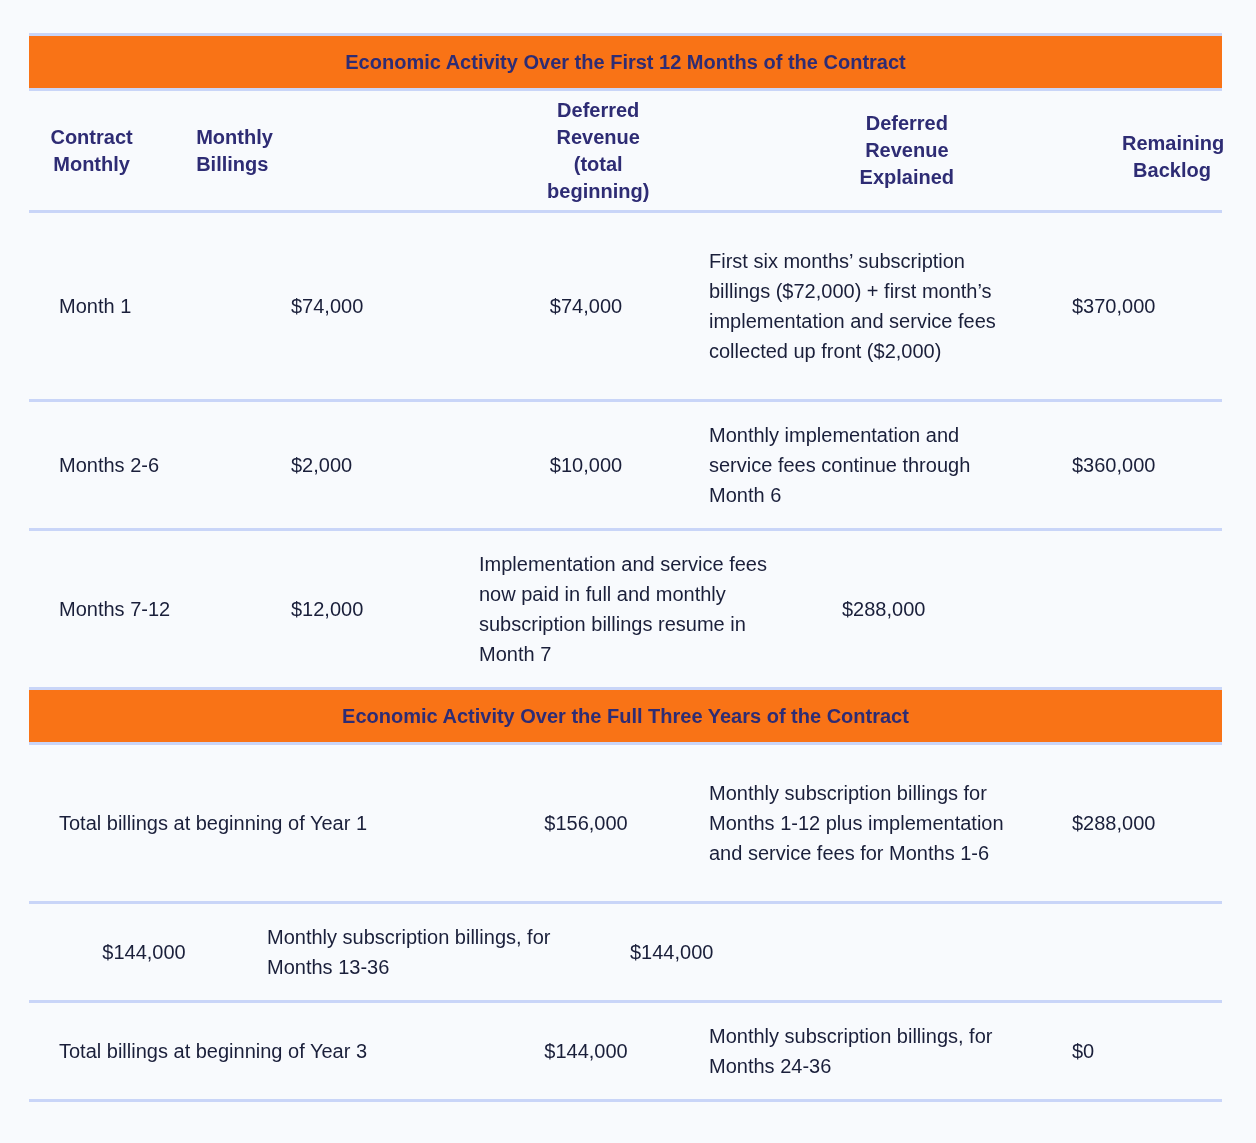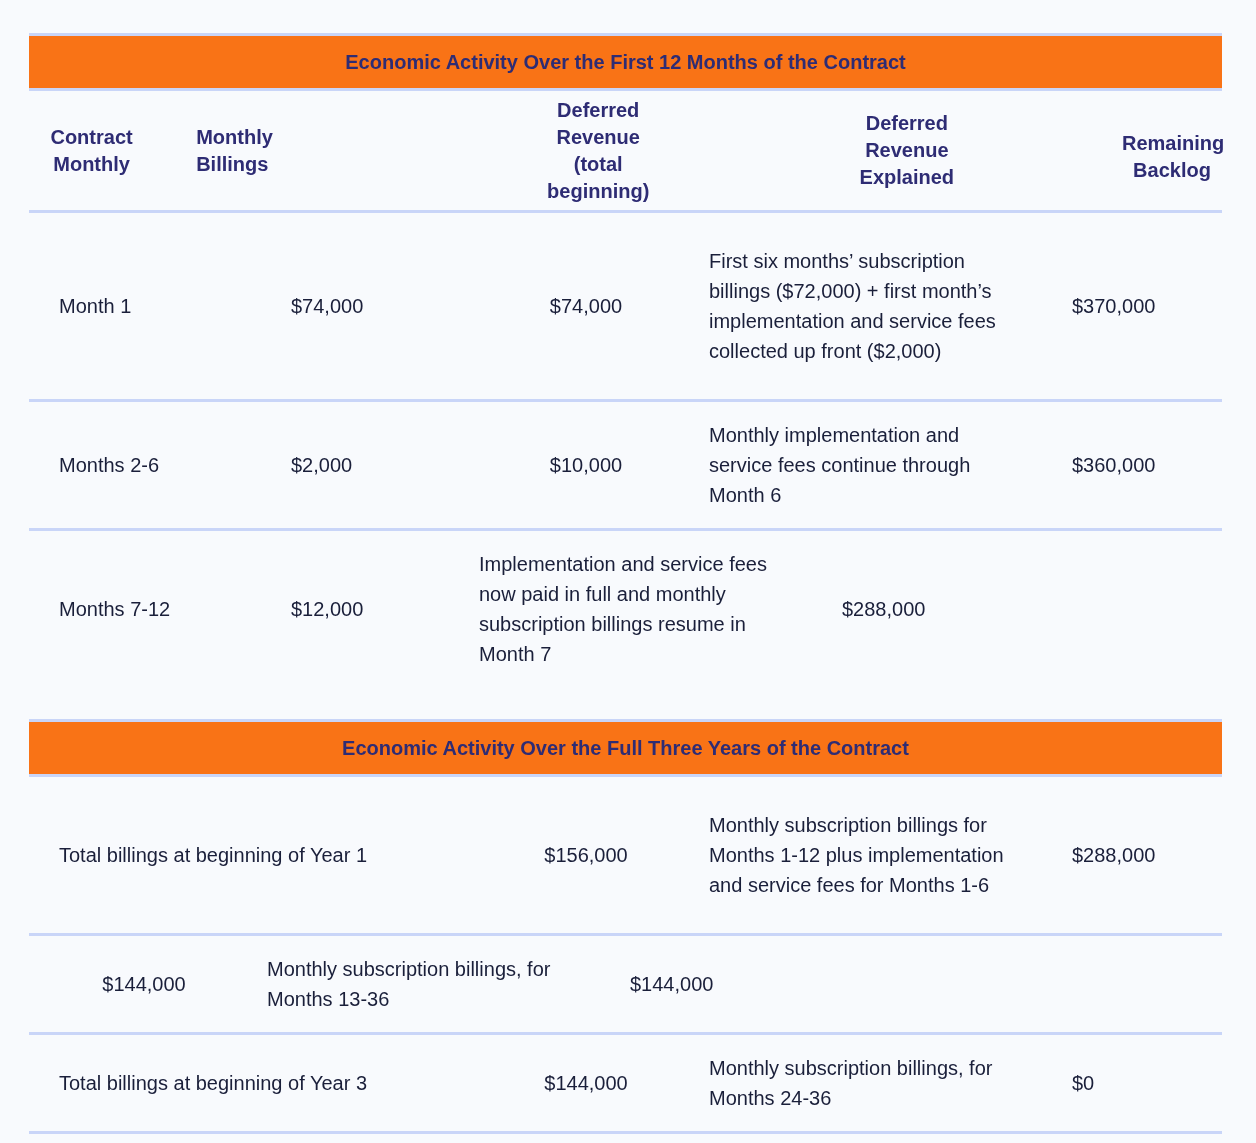--- a/index.html
+++ b/index.html
@@ -100,21 +100,21 @@
     <div class="c c5">$360,000</div>
   </div>
 
   <div class="row" style="height:156px;border-bottom:none;">
     <div class="c c1">Months 7-12</div>
     <div class="c c2">$12,000</div>
     <div class="c c4">Implementation and service fees now paid in full and monthly subscription billings resume in Month 7</div>
     <div class="c c5">$288,000</div>
   </div>
 
-  <div class="band" style="height:52px;margin-top:32px;">
+  <div class="band" style="height:52px;">
     <span>Economic Activity Over the Full Three Years of the Contract</span>
   </div>
 
   <div class="row" style="height:156px;">
     <div class="c w12">Total billings at beginning of Year 1</div>
     <div class="c w3b">$156,000</div>
     <div class="c c4">Monthly subscription billings for Months 1-12 plus implementation and service fees for Months 1-6</div>
     <div class="c c5">$288,000</div>
   </div>
 

